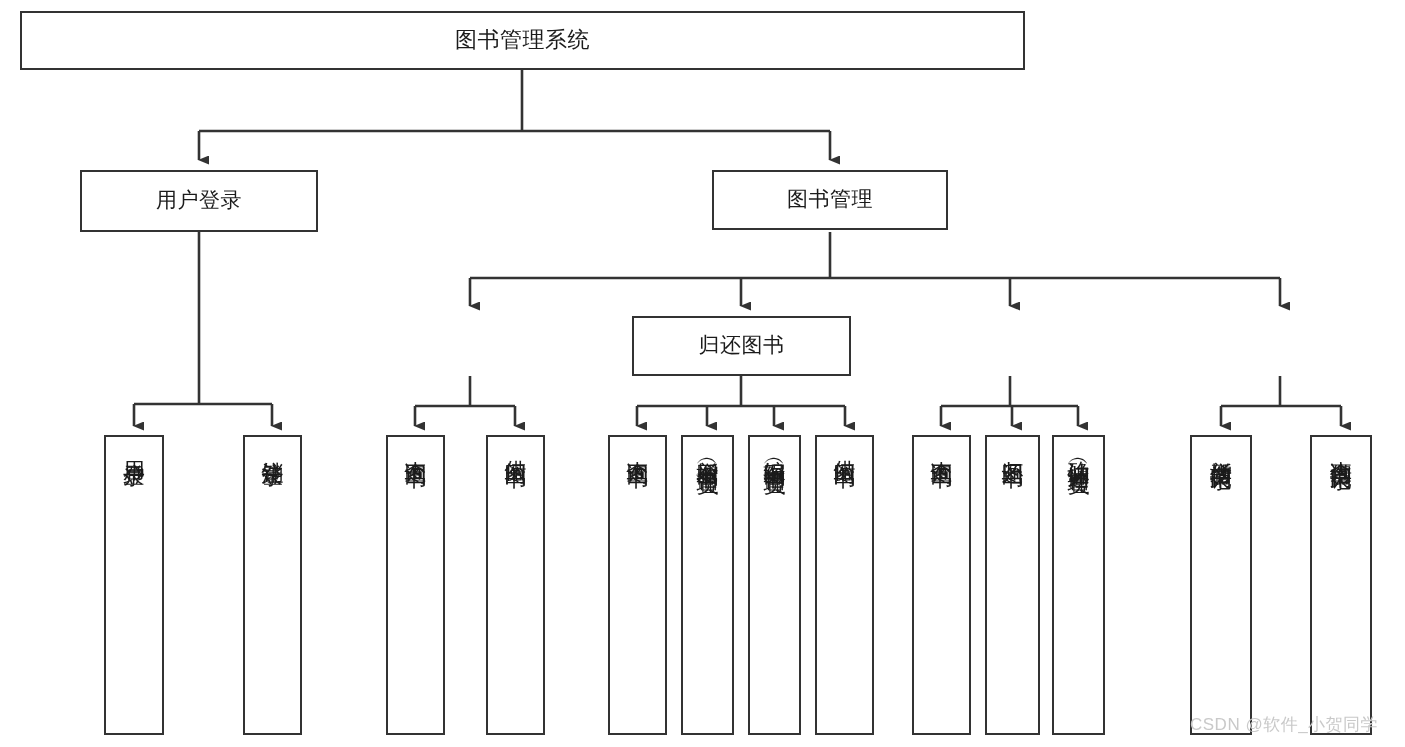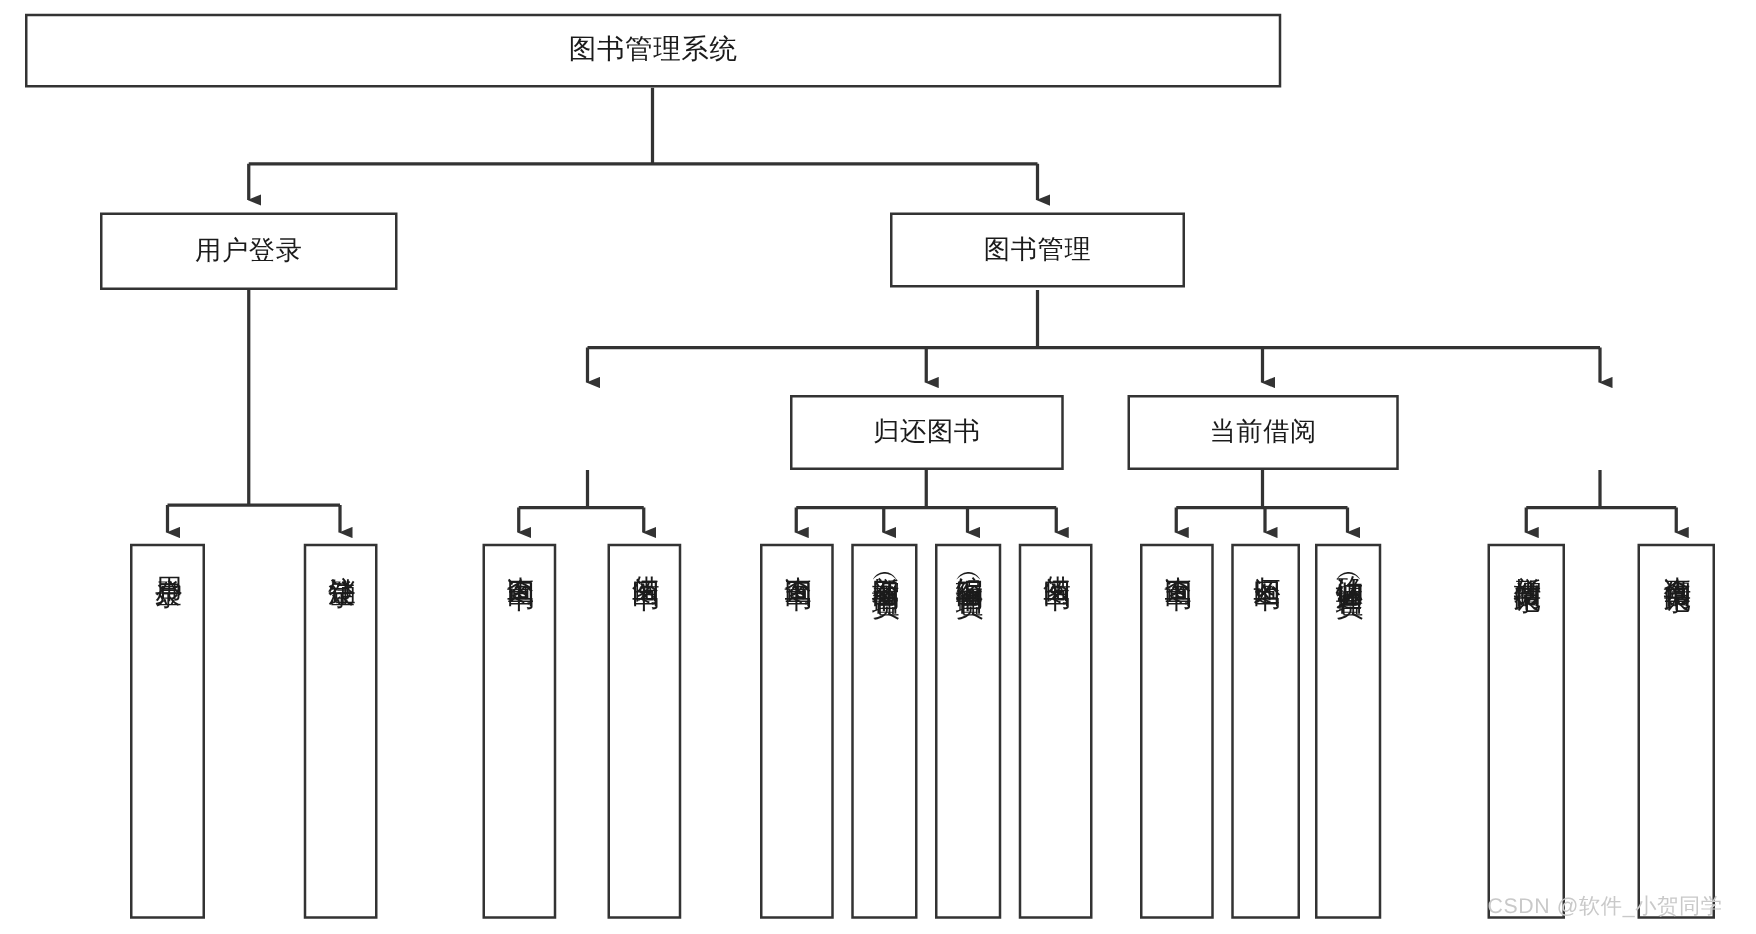--- a/index.html
+++ b/index.html
@@ -136,23 +136,20 @@
   <div class="node node-l2" style="left:80px; top:170px; width:238px; height:62px;">
     <span class="lbl">用户登录</span>
   </div>
   <div class="node node-l2" style="left:712px; top:170px; width:236px; height:60px;">
     <span class="lbl">图书管理</span>
   </div>
 
   <div class="node node-l3" style="left:632px; top:316px; width:219px; height:60px;">
     <span class="lbl">归还图书</span>
   </div>
-  <div class="node node-l3" style="left:902px; top:316px; width:217px; height:60px;">
-    <span class="lbl">当前借阅</span>
-  </div>
 
   <div class="node node-leaf" style="left:104px; top:435px; width:60px; height:300px;">
     <span class="lbl">用户登录</span>
   </div>
   <div class="node node-leaf" style="left:243px; top:435px; width:59px; height:300px;">
     <span class="lbl">注销登录</span>
   </div>
 
   <div class="node node-leaf" style="left:386px; top:435px; width:59px; height:300px;">
     <span class="lbl">查询图书</span>

